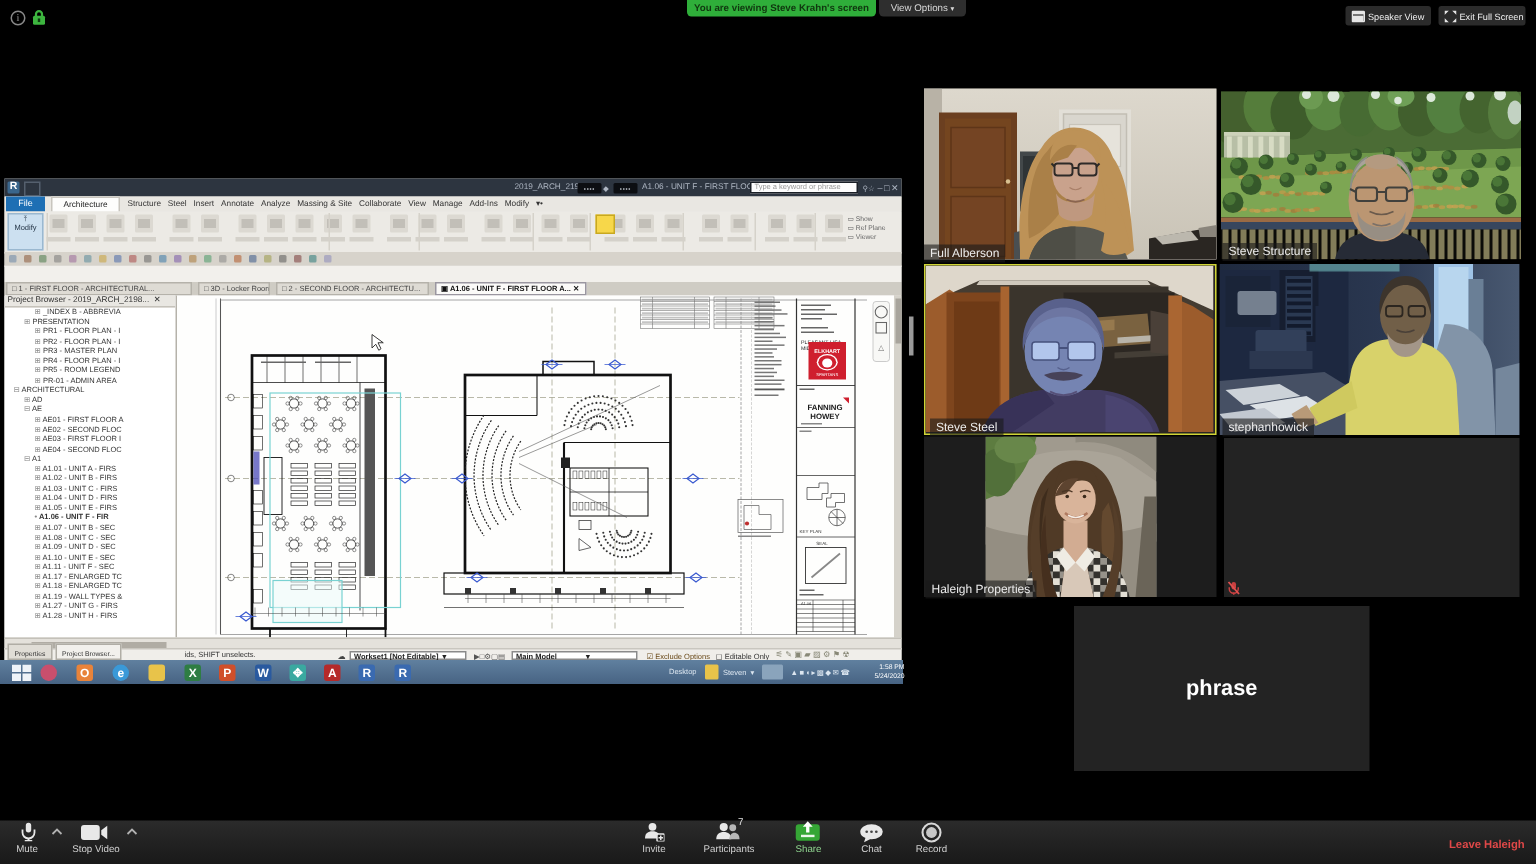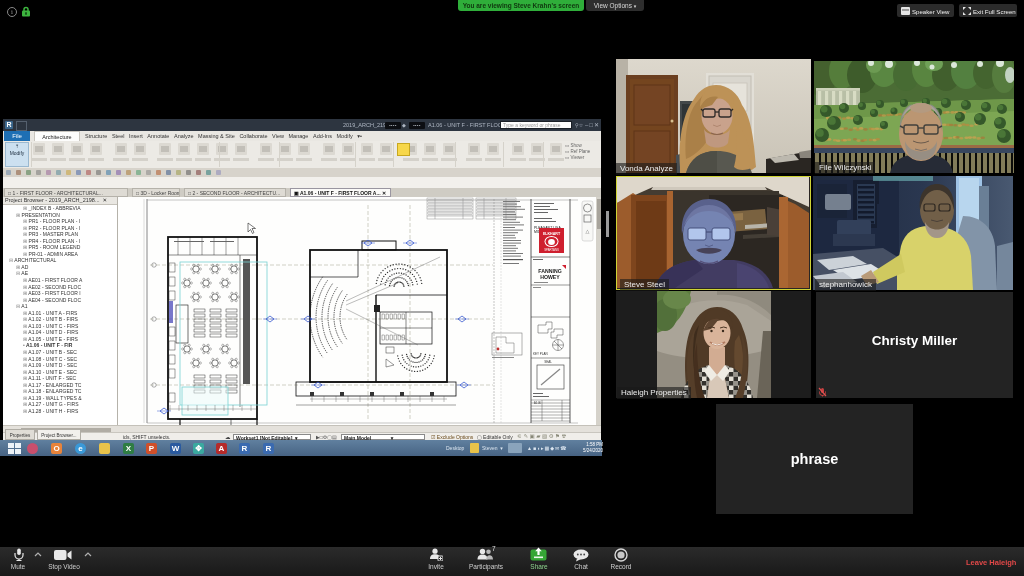--- a/index.html
+++ b/index.html
@@ -843,21 +843,21 @@
         <line x1="99" y1="53" x2="103" y2="53"></line>
         <line x1="87" y1="52" x2="85" y2="50"></line>
         <line x1="115" y1="52" x2="117" y2="50"></line>
       </g>
       <path d="M95 74 Q101 77 107 74" stroke="#8a6450" stroke-width="1.2" fill="none"></path>
       <path d="M97 66 Q101 69 105 66" stroke="#a87f68" stroke-width="0.8" fill="none"></path>
       <path d="M70 114 C74 100 84 92 101 92 C120 92 132 102 136 114 Z" fill="#585850"></path>
       <path d="M70 114 C74 100 84 92 101 92 L101 114 Z" fill="#4e4e46"></path>
       <path d="M118 60 C128 70 134 88 138 108 C130 112 122 112 118 108 C122 92 122 74 118 60 Z" fill="#bd9257"></path>
     </svg></div>
-<div class="lbl" style="left:616px;top:163px;">Vonda Analyze</div>
+<div class="lbl" style="left:616px;top:163px;">Full Alberson</div>
 <div class="abs" style="left:813px;top:59px;width:207px;height:114px;overflow:hidden;background:#000;">
     <svg width="200" height="112" viewBox="0 0 200 112" style="position:absolute;left:1px;top:2px;">
       <rect width="200" height="44" fill="#4b6c35"></rect>
       <ellipse cx="8" cy="16" rx="14" ry="20" fill="#44602e"></ellipse>
       <ellipse cx="28" cy="10" rx="13" ry="18" fill="#557d3b"></ellipse>
       <ellipse cx="48" cy="14" rx="15" ry="18" fill="#3e5c2b"></ellipse>
       <ellipse cx="70" cy="10" rx="14" ry="16" fill="#5a8742"></ellipse>
       <ellipse cx="92" cy="14" rx="13" ry="16" fill="#476b33"></ellipse>
       <ellipse cx="112" cy="8" rx="14" ry="18" fill="#598540"></ellipse>
       <ellipse cx="132" cy="14" rx="14" ry="16" fill="#415f2d"></ellipse>
@@ -1056,21 +1056,21 @@
         <rect x="110" y="64" width="14" height="9" rx="2"></rect>
         <line x1="104" y1="67" x2="110" y2="67"></line>
         <line x1="90" y1="67" x2="86" y2="65"></line>
         <line x1="124" y1="67" x2="128" y2="65"></line>
       </g>
       <path d="M91 80 C95 94 119 94 123 80 C123 92 118 99 107 99 C96 99 91 92 91 80 Z" fill="#978e83"></path>
       <path d="M99 80 Q107 84 115 80" stroke="#6a5a4c" stroke-width="1" fill="none"></path>
       <path d="M101 88 Q107 91 113 88" stroke="#7a7068" stroke-width="1" fill="none"></path>
     </svg>
   </div>
-<div class="lbl" style="left:815px;top:162px;">File Wilczynski</div>
+<div class="lbl" style="left:815px;top:162px;">Steve Structure</div>
 <div class="abs" style="left:616px;top:176px;width:195px;height:114px;overflow:hidden;background:#2a2624;border:1.5px solid #cfd435;box-sizing:border-box;">
     <svg width="192" height="111" viewBox="0 0 192 111" style="position:absolute;left:0;top:0;">
       <rect width="192" height="111" fill="#443c32"></rect>
       <path d="M0 26 L36 10 L148 10 L192 30 L192 0 L0 0 Z" fill="#ded7cb"></path>
       <path d="M36 10 L148 10 L150 13 L34 13 Z" fill="#cfc8bc"></path>
       <path d="M0 26 L16 16 L22 20 L22 111 L0 111 Z" fill="#9c5c2c"></path>
       <rect x="14" y="18" width="40" height="93" fill="#7e451d"></rect>
       <rect x="19" y="24" width="30" height="87" fill="#6e3a16"></rect>
       <rect x="50" y="14" width="6" height="97" fill="#a86430"></rect>
       <rect x="56" y="14" width="106" height="97" fill="#3a342c"></rect>
@@ -1190,21 +1190,20 @@
         <path d="M63 37 Q67 35 70 37"></path>
       </g>
       <circle cx="54.5" cy="40" r="1.2" fill="#3a2a1c"></circle>
       <circle cx="66" cy="40" r="1.2" fill="#3a2a1c"></circle>
       <path d="M53 51 Q60 57 68 51" stroke="#b07a60" stroke-width="1.6" fill="none"></path>
       <path d="M55 52.5 Q60 55.5 65.5 52.5" stroke="#f4ece4" stroke-width="1" fill="none"></path>
     </svg>
   </div>
 <div class="lbl" style="left:617px;top:387px;">Haleigh Properties</div>
 <div class="abs" style="left:816px;top:292px;width:197px;height:106px;background:#232323;">
-    <div class="abs" style="left:0;top:41px;width:197px;text-align:center;color:#fff;font-size:13.5px;font-weight:bold;">Christy Miller</div>
     <svg class="abs" style="left:2px;top:95px;" width="9" height="10" viewBox="0 0 9 10">
       <rect x="3" y="1" width="3" height="5" rx="1.5" fill="#c94040"></rect>
       <path d="M1.5 4.5 v1 a3 3 0 0 0 6 0 v-1" fill="none" stroke="#c94040" stroke-width="1"></path>
       <line x1="4.5" y1="8" x2="4.5" y2="9.5" stroke="#c94040" stroke-width="1"></line>
       <line x1="1" y1="1" x2="8" y2="9" stroke="#e05050" stroke-width="1.2"></line>
     </svg>
   </div>
 <div class="abs" style="left:716px;top:404px;width:197px;height:110px;background:#232323;">
     <div class="abs" style="left:0;top:47px;width:197px;text-align:center;color:#fff;font-size:14.5px;font-weight:bold;">phrase</div>
   </div>

